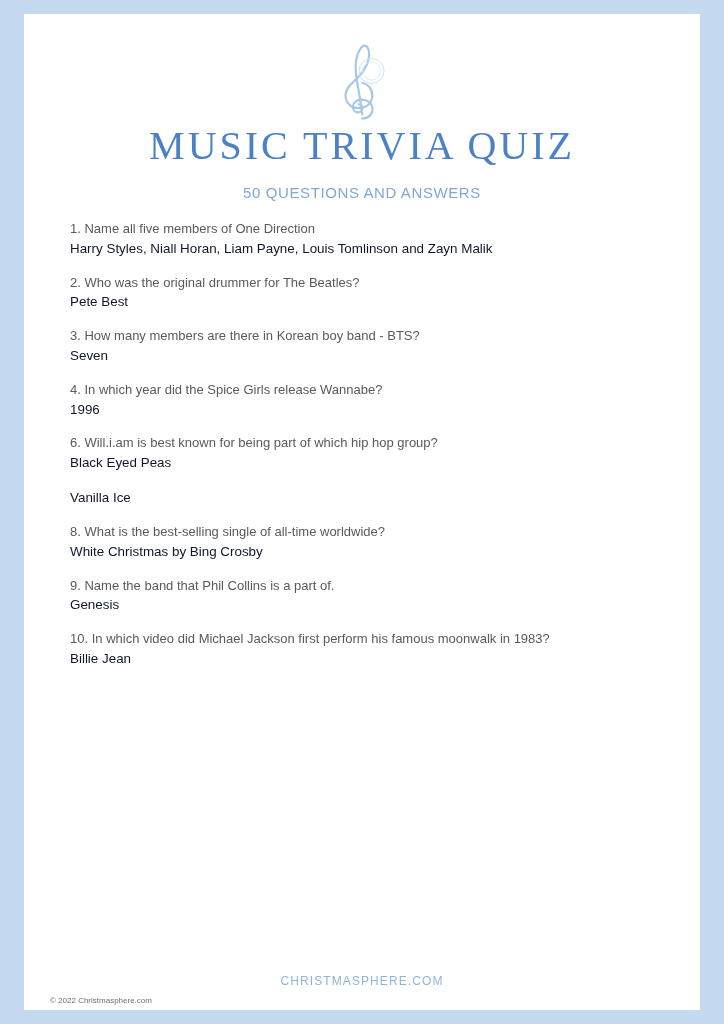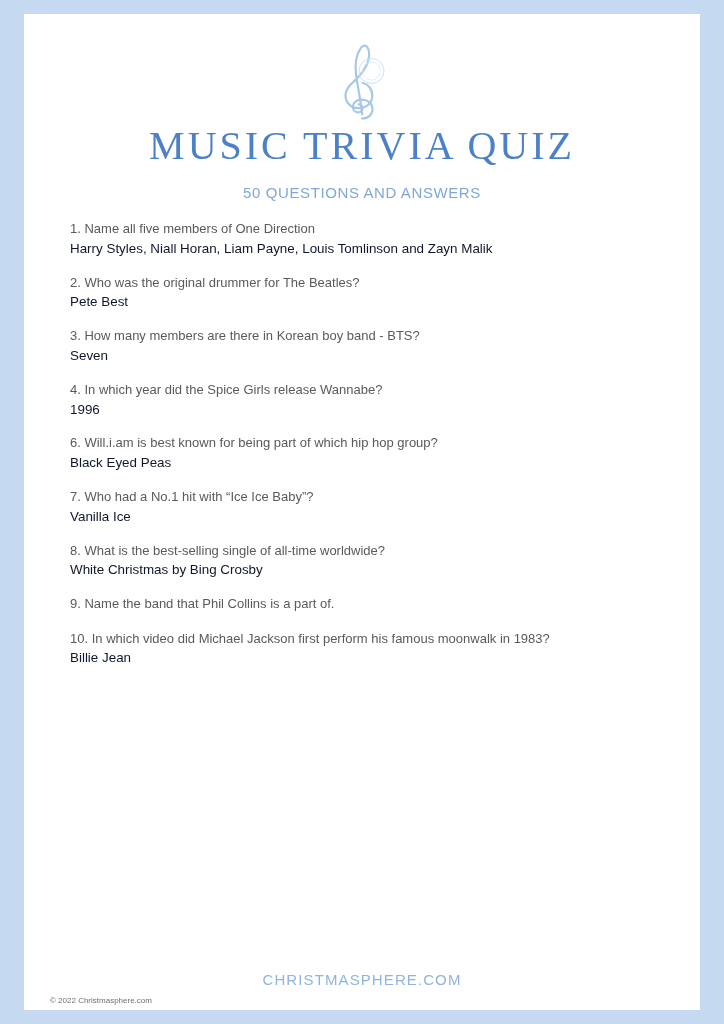--- a/index.html
+++ b/index.html
@@ -75,21 +75,21 @@
     font-size: 13.4px;
     color: #0f172a;
     line-height: 1.44;
   }
   .footer-site {
     position: absolute;
     left: 0;
     bottom: 22px;
     width: 100%;
     text-align: center;
-    font-size: 15px;
+    font-size: 12px;
     letter-spacing: 1.1px;
     color: #8fb4de;
   }
   .copyright {
     position: absolute;
     left: 26px;
     bottom: 5px;
     font-size: 8px;
     color: #6f6f6f;
   }
@@ -128,29 +128,29 @@
     </div>
     <div class="qa-block">
       <div class="question">4. In which year did the Spice Girls release Wannabe?</div>
       <div class="answer">1996</div>
     </div>
     <div class="qa-block">
       <div class="question">6. Will.i.am is best known for being part of which hip hop group?</div>
       <div class="answer">Black Eyed Peas</div>
     </div>
     <div class="qa-block">
-      <div class="question">7. Who had a No.1 hit with “Ice Ice Baby”?</div>
       <div class="answer">Vanilla Ice</div>
     </div>
     <div class="qa-block">
       <div class="question">8. What is the best-selling single of all-time worldwide?</div>
       <div class="answer">White Christmas by Bing Crosby</div>
     </div>
     <div class="qa-block">
       <div class="question">9. Name the band that Phil Collins is a part of.</div>
+      <div class="answer">Genesis</div>
     </div>
     <div class="qa-block">
       <div class="question">10. In which video did Michael Jackson first perform his famous moonwalk in 1983?</div>
       <div class="answer">Billie Jean</div>
     </div>
   </div>
 
   <div class="footer-site">CHRISTMASPHERE.COM</div>
   <div class="copyright">© 2022 Christmasphere.com</div>
 

